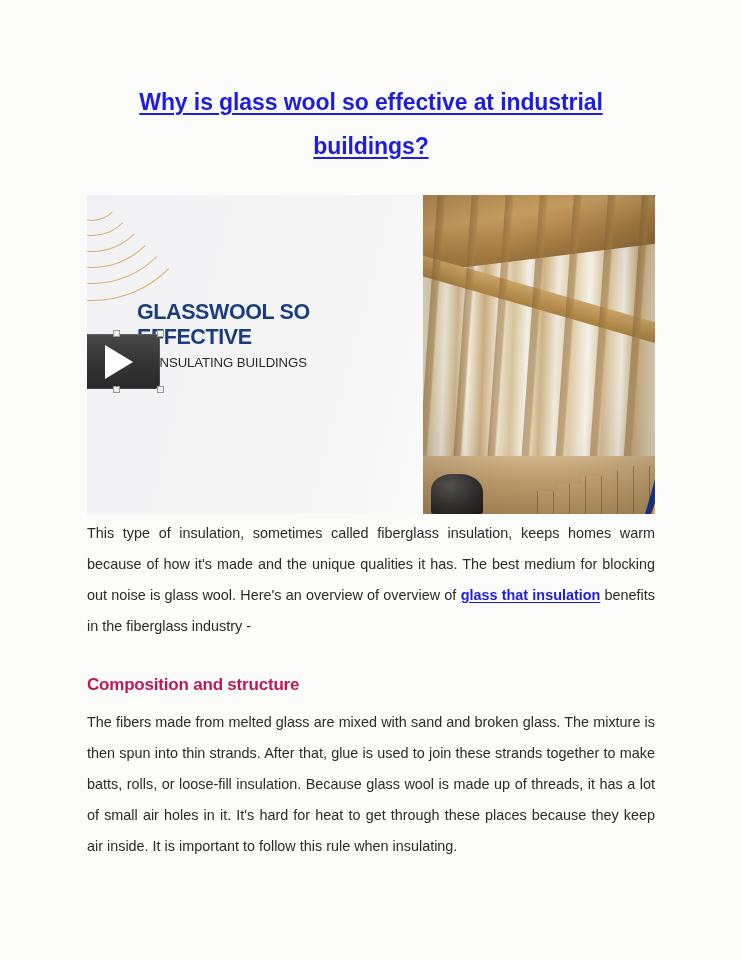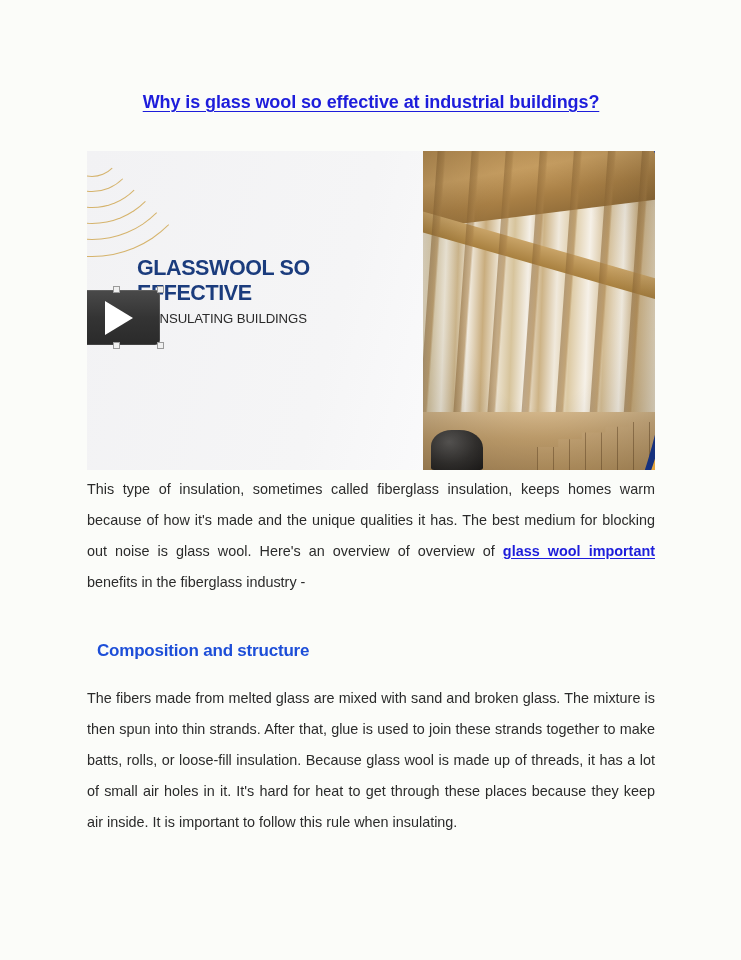--- a/index.html
+++ b/index.html
@@ -27,21 +27,21 @@
     position: absolute;
     left: 87px;
     top: 0;
     width: 568px;
   }
 
   
   .doc-title {
     margin: 0;
     padding-top: 80px;
-    font-size: 18px;
+    font-size: 23px;
     line-height: 44px;
     font-weight: bold;
     color: #1d1ddb;
     text-align: center;
     text-decoration: underline;
     text-underline-offset: 3px;
     letter-spacing: -0.1px;
     font-family: "Liberation Sans", sans-serif;
   }
 
@@ -282,27 +282,27 @@
   .body-para.second {
     padding-top: 0;
   }
   .inline-link {
     color: #1d1ddb;
     font-weight: bold;
     text-decoration: underline;
     text-underline-offset: 2px;
   }
   .section-heading {
-    margin: 10px;
+    margin: 0;
     padding-top: 31px;
     padding-bottom: 10px;
     font-size: 17px;
     line-height: 24px;
     font-weight: bold;
-    color: #1d4ed8;
+    color: #be185d;
     letter-spacing: -0.2px;
     font-family: "Liberation Sans", sans-serif;
   }
 </style>
 </head>
 <body>
 
 <div class="page">
   <div class="content">
 
@@ -350,20 +350,20 @@
 
           <div class="sel-handle tc"></div>
           <div class="sel-handle tr"></div>
 
           <div class="sel-handle bc"></div>
           <div class="sel-handle br"></div>
         </div>
       </div>
     </figure>
 
-    <p class="body-para"><span>This type of insulation, sometimes called fiberglass insulation, keeps homes warm because of how it's made and the unique qualities it has. The best medium for blocking out noise is glass wool. Here's an overview of overview of </span><a class="inline-link" href="#">glass wool important</a><span> benefits in the fiberglass industry -</span></p>
+    <p class="body-para"><span>This type of insulation, sometimes called fiberglass insulation, keeps homes warm because of how it's made and the unique qualities it has. The best medium for blocking out noise is glass wool. Here's an overview of overview of </span><a class="inline-link" href="#">glass that insulation</a><span> benefits in the fiberglass industry -</span></p>
 
     <h2 class="section-heading">Composition and structure</h2>
 
     <p class="body-para second">The fibers made from melted glass are mixed with sand and broken glass. The mixture is then spun into thin strands. After that, glue is used to join these strands together to make batts, rolls, or loose-fill insulation. Because glass wool is made up of threads, it has a lot of small air holes in it. It's hard for heat to get through these places because they keep air inside. It is important to follow this rule when insulating.</p>
 
   </div>
 </div>
 
 </body></html>

